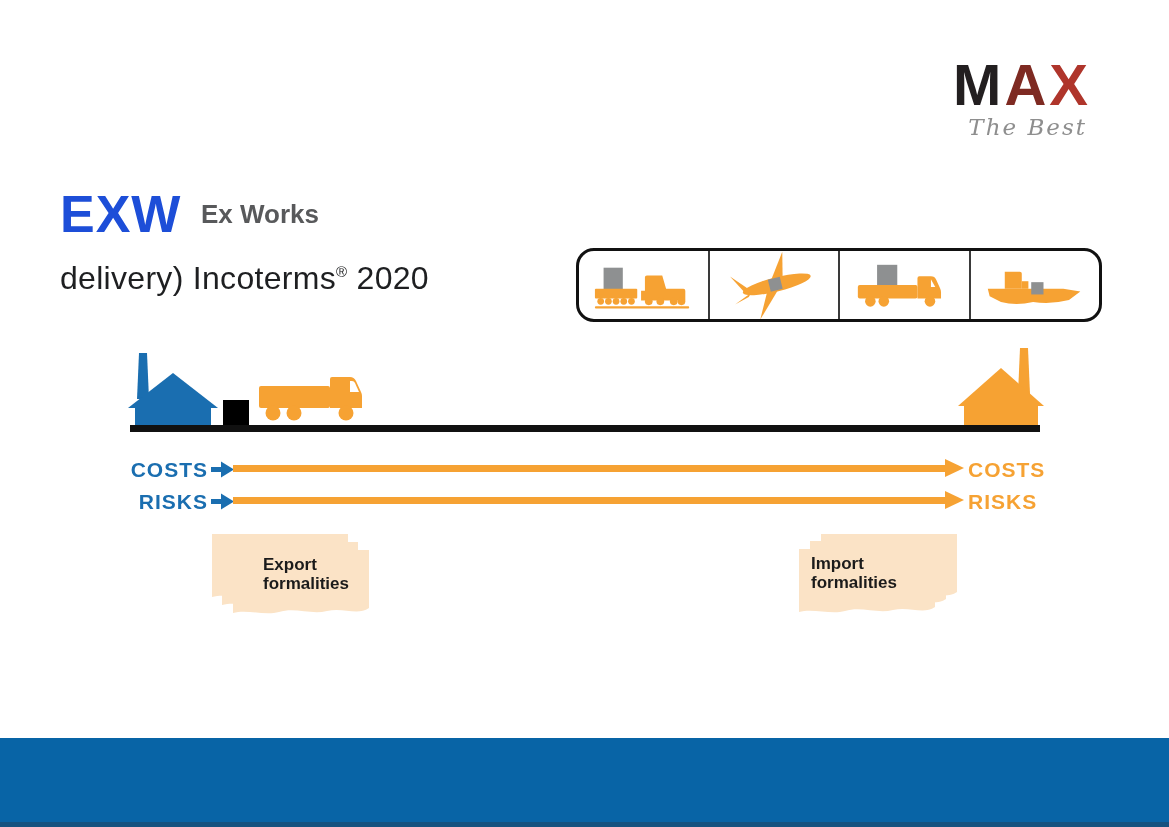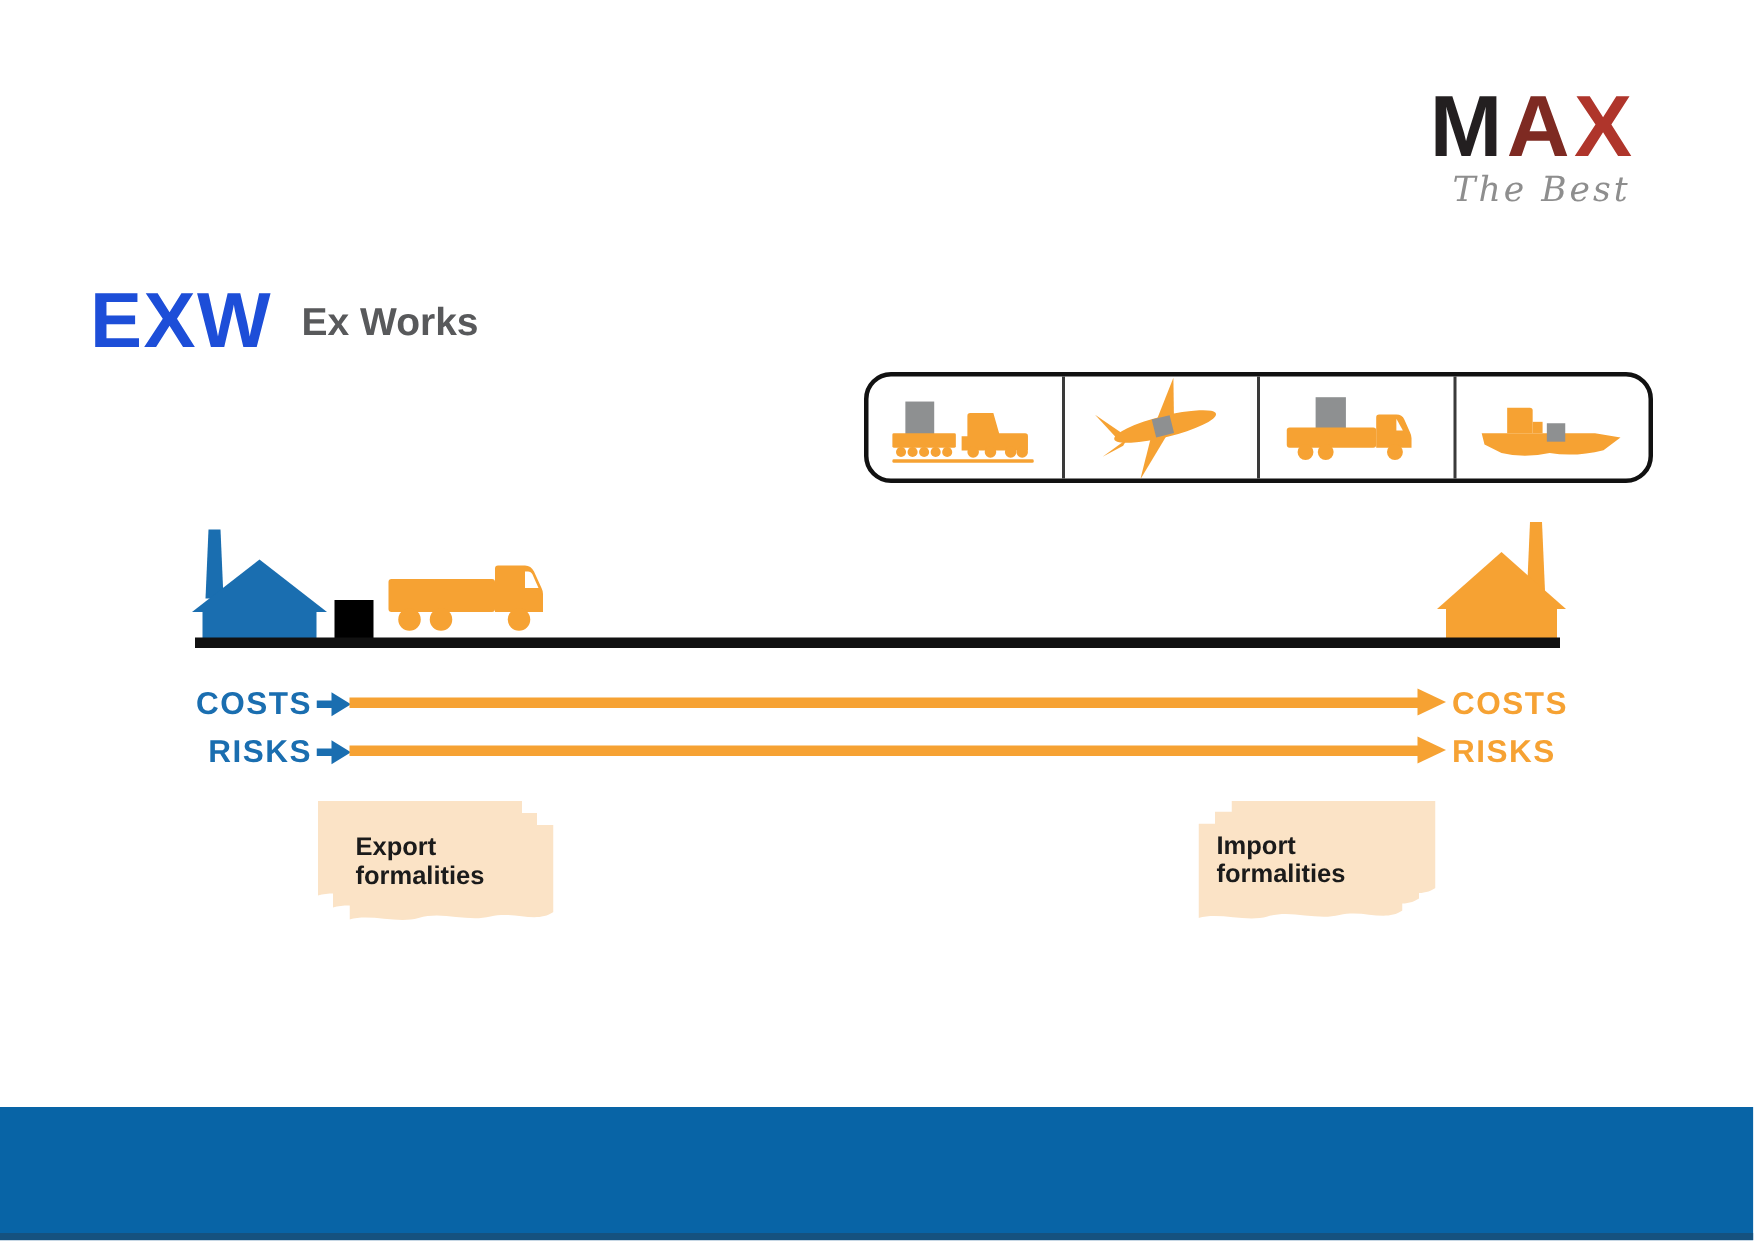--- a/index.html
+++ b/index.html
@@ -72,20 +72,21 @@
 <div class="page">
 
   <div class="logo">
     <div class="logo-word"><span class="lm">M</span><span class="la">A</span><span class="lx">X</span></div>
     <div class="logo-tagline">The Best</div>
   </div>
 
   <div class="term-code">EXW</div>
   <div class="term-name">Ex Works</div>
   <div class="subtitle">
+    <div><span>delivery) Incoterms</span><sup>®</sup><span> 2020</span></div>
   </div>
 
   <div class="modes-box">
     <div class="mode-cell">
       <svg width="100" height="56" viewBox="0 0 104 56">
         <rect x="11" y="10" width="20" height="24" fill="#8E9091"></rect>
         <g fill="#F6A233">
           <rect x="2" y="32" width="44" height="10" rx="1"></rect>
           <circle cx="8" cy="45" r="3.5"></circle>
             <circle cx="16" cy="45" r="3.5"></circle>
@@ -208,21 +209,21 @@
     <div class="paper" style="left:10px; top:8px;">
       <svg width="136" height="70" viewBox="0 0 136 70">
           <path d="M0 0 H136 V58 C124 66 110 57 94 61 C78 65 62 57 46 62 C32 66 14 59 0 63 Z" fill="#FBE3C6"></path>
         </svg>
     </div>
     <div class="paper" style="left:21px; top:16px;">
       <svg width="136" height="70" viewBox="0 0 136 70">
           <path d="M0 0 H136 V58 C124 66 110 57 94 61 C78 65 62 57 46 62 C32 66 14 59 0 63 Z" fill="#FBE3C6"></path>
         </svg>
     </div>
-    <div class="form-text" style="left:25px; top:21px;">
+    <div class="form-text" style="left:51px; top:21px;">
       <div>Export</div>
       <div>formalities</div>
     </div>
   </div>
 
   <div class="formalities" style="left:799px; top:534px;">
     <div class="paper" style="left:22px; top:0;">
       <svg width="136" height="70" viewBox="0 0 136 70">
           <path d="M0 0 H136 V58 C124 66 110 57 94 61 C78 65 62 57 46 62 C32 66 14 59 0 63 Z" fill="#FBE3C6"></path>
         </svg>

